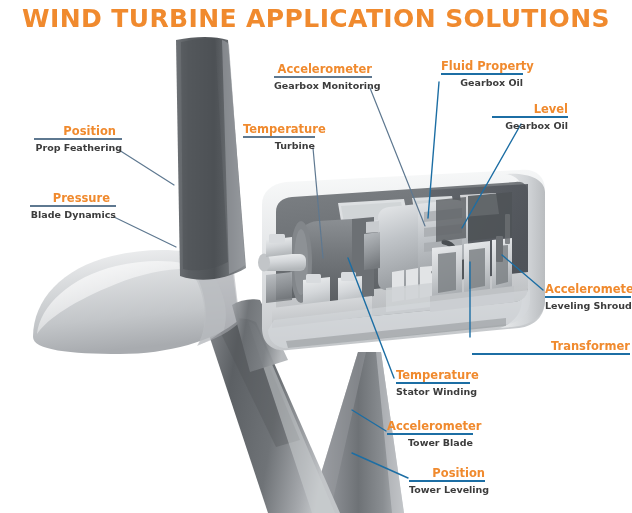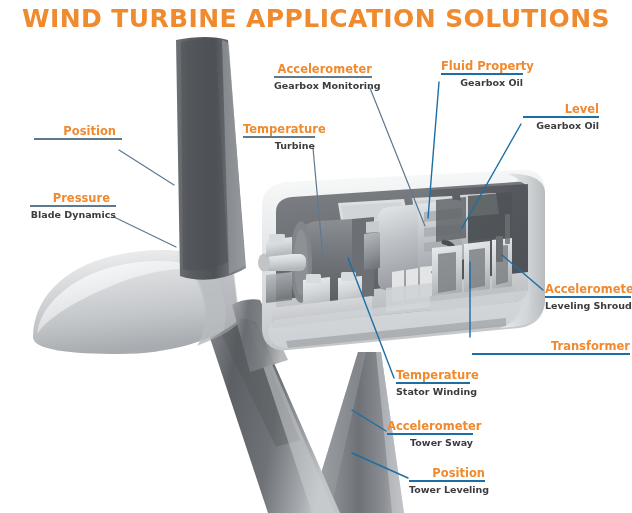--- a/index.html
+++ b/index.html
@@ -328,20 +328,21 @@
 
       <path d="M386,431 L352,410" stroke="#1C6EA4" stroke-width="1.4"></path>
 
       <path d="M408,478 L352,453" stroke="#1C6EA4" stroke-width="1.4"></path>
     </g>
   </svg>
 
   <div class="callout ar" style="left:34px; top:124px; width:88px;">
     <span class="ttl ind-r">Position</span>
     <span class="rule"></span>
+    <span class="sub">Prop Feathering</span>
   </div>
 
   <div class="callout ar" style="left:30px; top:191px; width:86px;">
     <span class="ttl ind-r">Pressure</span>
     <span class="rule"></span>
     <span class="sub">Blade Dynamics</span>
   </div>
 
   <div class="callout ar" style="left:243px; top:122px; width:72px;">
     <span class="ttl ind-r">Temperature</span>
@@ -354,21 +355,21 @@
     <span class="rule"></span>
     <span class="sub">Gearbox Monitoring</span>
   </div>
 
   <div class="callout ac blue" style="left:441px; top:59px; width:82px;">
     <span class="ttl">Fluid Property</span>
     <span class="rule"></span>
     <span class="sub">Gearbox Oil</span>
   </div>
 
-  <div class="callout ac blue" style="left:523px; top:102px; width:76px;">
+  <div class="callout ac blue" style="left:492px; top:102px; width:76px;">
     <span class="ttl">Level</span>
     <span class="rule"></span>
     <span class="sub">Gearbox Oil</span>
   </div>
 
   <div class="callout ac blue" style="left:545px; top:282px; width:86px;">
     <span class="ttl">Accelerometer</span>
     <span class="rule"></span>
     <span class="sub">Leveling Shroud</span>
   </div>
@@ -380,21 +381,21 @@
 
   <div class="callout ac blue" style="left:396px; top:368px; width:74px;">
     <span class="ttl">Temperature</span>
     <span class="rule"></span>
     <span class="sub">Stator Winding</span>
   </div>
 
   <div class="callout ac blue" style="left:387px; top:419px; width:86px;">
     <span class="ttl">Accelerometer</span>
     <span class="rule"></span>
-    <span class="sub">Tower Sway</span>
+    <span class="sub">Tower Blade</span>
   </div>
 
   <div class="callout ac blue" style="left:409px; top:466px; width:76px;">
     <span class="ttl">Position</span>
     <span class="rule"></span>
     <span class="sub">Tower Leveling</span>
   </div>
 
 </div>
 

